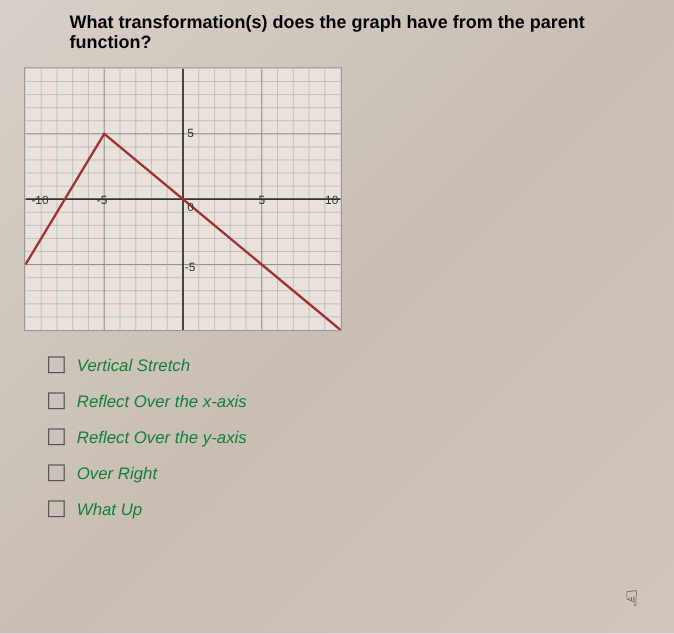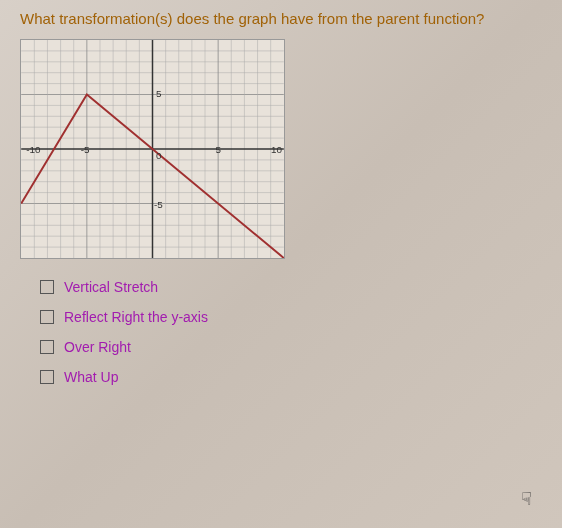--- a/index.html
+++ b/index.html
@@ -7,23 +7,24 @@
       width: 562px;
       height: 528px;
       font-family: Arial, sans-serif;
       background: linear-gradient(135deg, #d8d0c8 0%, #c8beb4 50%, #d0c6bc 100%);
       padding: 10px 20px;
       position: relative;
       overflow: hidden;
     }
     .question-title {
       font-size: 15px;
-      font-weight: normal;
-      color: #a16207;
+      font-weight: bold;
+      color: #000000;
       margin-bottom: 12px;
+      margin-left: 38px;
     }
     .graph-container {
       width: 265px;
       height: 220px;
       background: #e8e2da;
       position: relative;
       border: 1px solid #999;
       margin-bottom: 20px;
     }
     .graph-svg {
@@ -45,21 +46,22 @@
     .checkbox {
       width: 14px;
       height: 14px;
       border: 1.5px solid #555;
       background: transparent;
       cursor: pointer;
       flex-shrink: 0;
     }
     .option-label {
       font-size: 14px;
-      color: #a21caf;
+      color: #15803d;
+      font-style: italic;
     }
     .cursor-icon {
       position: absolute;
       right: 30px;
       bottom: 18px;
       font-size: 18px;
       color: #333;
     }
   </style>
 </head>
@@ -121,21 +123,25 @@
   </svg>
 </div>
 
 <div class="options-list">
   <div class="option-row">
     <div class="checkbox"></div>
     <span class="option-label">Vertical Stretch</span>
   </div>
   <div class="option-row">
     <div class="checkbox"></div>
-    <span class="option-label">Reflect Right the y-axis</span>
+    <span class="option-label">Reflect Over the x-axis</span>
+  </div>
+  <div class="option-row">
+    <div class="checkbox"></div>
+    <span class="option-label">Reflect Over the y-axis</span>
   </div>
   <div class="option-row">
     <div class="checkbox"></div>
     <span class="option-label">Over Right</span>
   </div>
   <div class="option-row">
     <div class="checkbox"></div>
     <span class="option-label">What Up</span>
   </div>
 </div>

